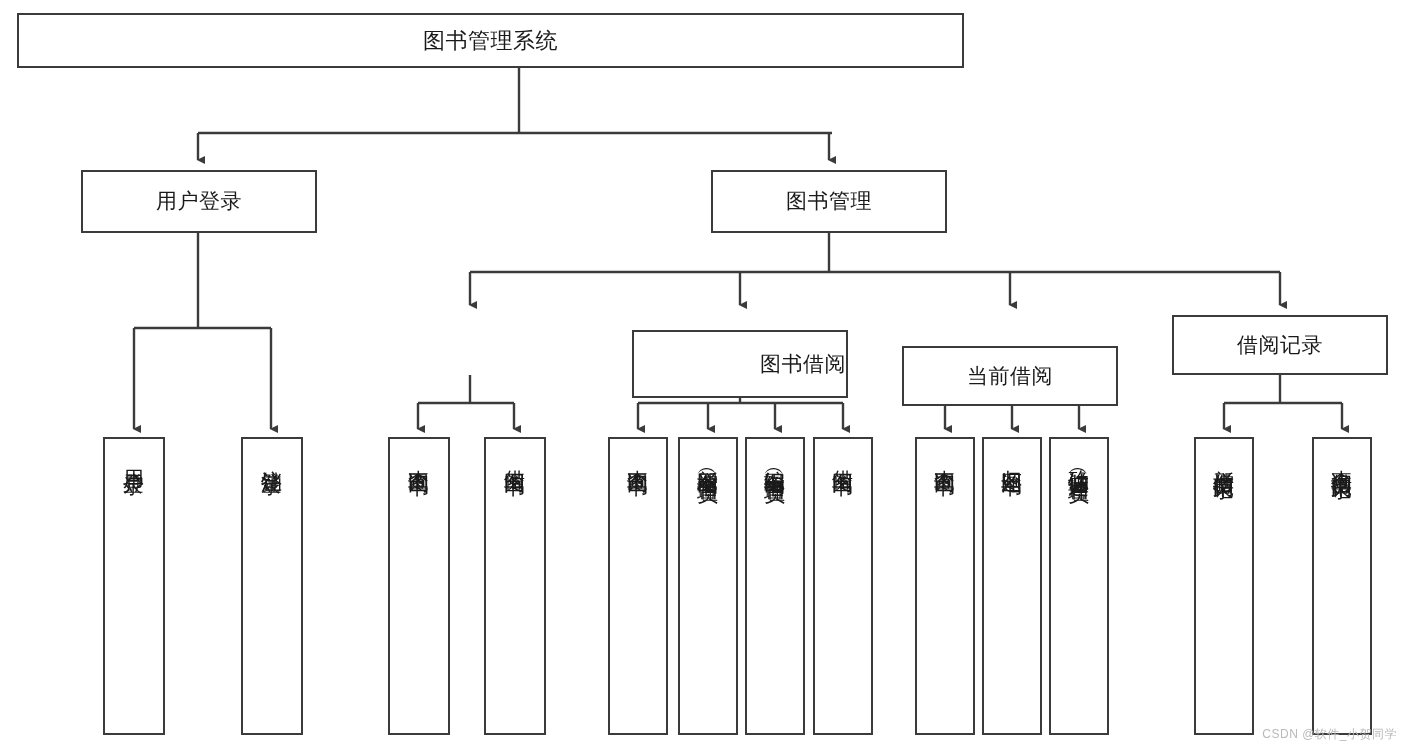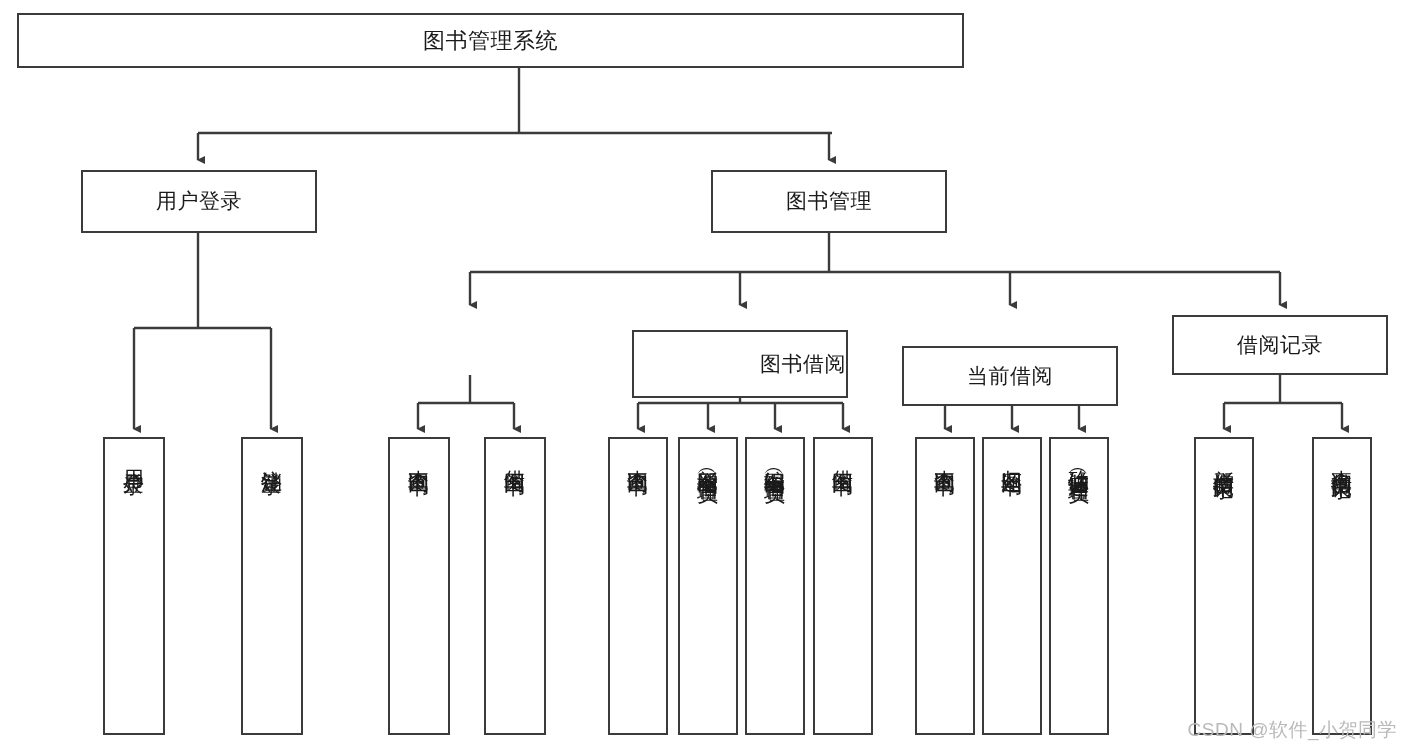--- a/index.html
+++ b/index.html
@@ -61,21 +61,21 @@
     text-orientation: upright;
     font-size: 21px;
     line-height: 1.1;
     letter-spacing: 2px;
     white-space: nowrap;
   }
   #watermark {
     position: absolute;
     right: 8px;
     bottom: 4px;
-    font-size: 19px;
+    font-size: 12px;
     color: #b9b9b9;
     letter-spacing: 0.5px;
     white-space: nowrap;
     user-select: none;
   }
 </style>
 </head>
 <body>
 
 <div id="diagram-root">

